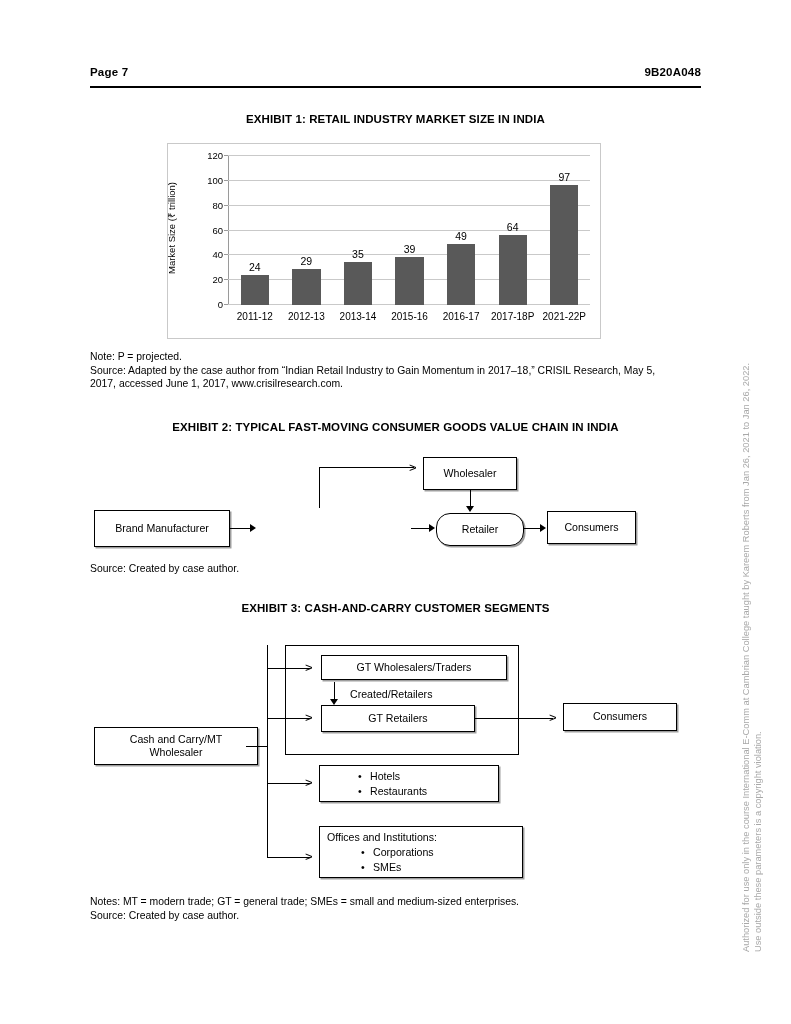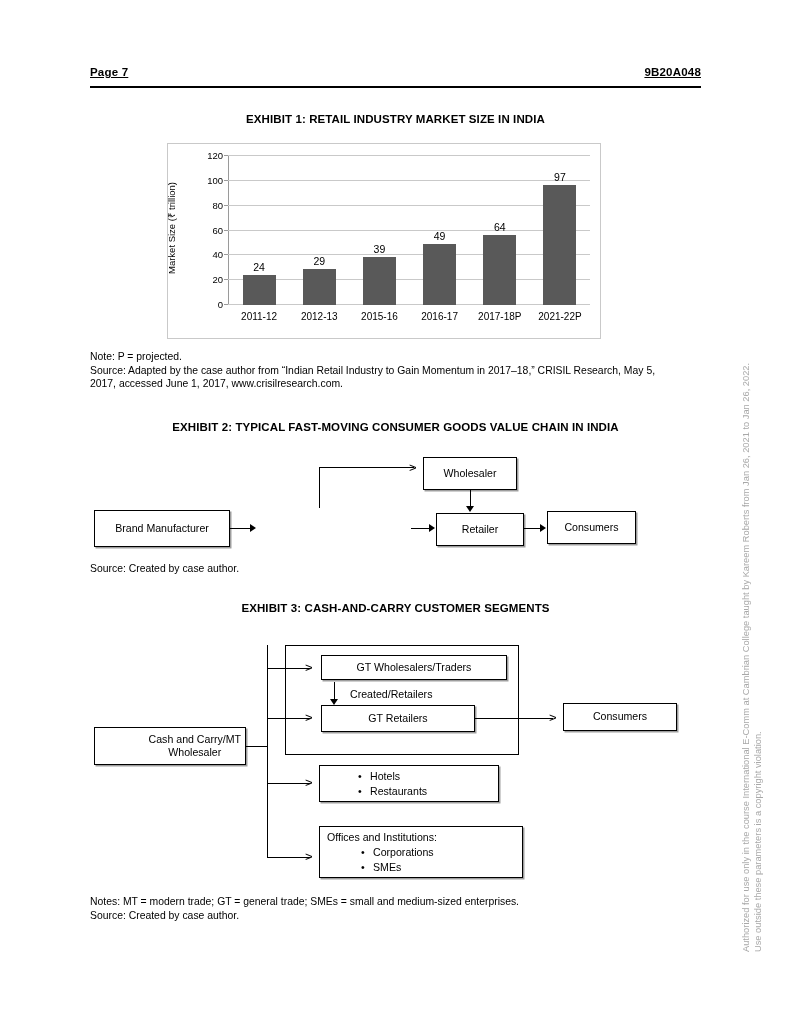--- a/index.html
+++ b/index.html
@@ -24,21 +24,20 @@
     position: absolute;
     left: 90px;
     top: 66px;
     width: 611px;
     display: flex;
     justify-content: space-between;
     align-items: flex-end;
     font-size: 11.5px;
     font-weight: bold;
     letter-spacing: 0.2px;
-    text-decoration: underline;
   }
   .header-rule {
     position: absolute;
     left: 90px;
     top: 86px;
     width: 611px;
     height: 2px;
     background: #000;
   }
 
@@ -298,20 +297,25 @@
             <div class="bar-value" style="bottom: calc(20% + 2px); text-align: center;">24</div>
             <div class="bar-rect" style="height: 20%; background: rgb(89, 89, 89);"></div>
             <div class="xtick-label">2011-12</div>
           </div>
           <div class="bar-slot">
             <div class="bar-value" style="bottom: calc(24.1667% + 2px);">29</div>
             <div class="bar-rect" style="height: 24.1667%; background: rgb(89, 89, 89);"></div>
             <div class="xtick-label">2012-13</div>
           </div>
           <div class="bar-slot">
+            <div class="bar-value" style="bottom: calc(29.1667% + 2px);">35</div>
+            <div class="bar-rect" style="height: 29.1667%; background: rgb(89, 89, 89);"></div>
+            <div class="xtick-label">2013-14</div>
+          </div>
+          <div class="bar-slot">
             <div class="bar-value" style="bottom: calc(32.5% + 2px);">39</div>
             <div class="bar-rect" style="height: 32.5%; background: rgb(89, 89, 89);"></div>
             <div class="xtick-label">2015-16</div>
           </div>
           <div class="bar-slot">
             <div class="bar-value" style="bottom: calc(40.8333% + 2px);">49</div>
             <div class="bar-rect" style="height: 40.8333%; background: rgb(89, 89, 89);"></div>
             <div class="xtick-label">2016-17</div>
           </div>
           <div class="bar-slot">
@@ -334,21 +338,21 @@
     <div>2017, accessed June 1, 2017, www.crisilresearch.com.</div>
   </div>
 
   <div class="exhibit-title" id="ex2-title">EXHIBIT 2: TYPICAL FAST-MOVING CONSUMER GOODS VALUE CHAIN IN INDIA</div>
 
   <div class="dbox" style="left:423px; top:457px; width:94px; height:33px;">Wholesaler</div>
 
   <div class="dbox" style="left:94px; top:510px; width:136px; height:37px;">Brand Manufacturer</div>
 
 
-  <div class="dbox" style="left:436px; top:513px; width:88px; height:33px;">Retailer</div>
+  <div class="dbox" style="left:436px; top:513px; width:88px; height:33px;border-radius:14px;">Retailer</div>
 
   <div class="dbox" style="left:547px; top:511px; width:89px; height:33px;">Consumers</div>
 
   <div class="hline" style="left:230px; top:528px; width:21px;"></div>
   <div class="arrow-r" style="left:250px; top:524px;"></div>
 
   <div class="vline" style="left:319px; top:467px; height:41px;"></div>
   <div class="hline" style="left:319px; top:467px; width:95px;"></div>
   <div class="caret" style="left:409px; top:461px;">&gt;</div>
 
@@ -362,21 +366,21 @@
   <div class="arrow-r" style="left:540px; top:524px;"></div>
 
   <div class="note-block" id="ex2-notes">
     <div>Source: Created by case author.</div>
   </div>
 
   <div class="exhibit-title" id="ex3-title">EXHIBIT 3: CASH-AND-CARRY CUSTOMER SEGMENTS</div>
 
   <div class="group-box" style="left:285px; top:645px; width:234px; height:110px;"></div>
 
-  <div class="dbox" style="left:94px; top:727px; width:152px; height:38px;justify-content:flex-end;">
+  <div class="dbox" style="left:94px; top:727px; width:164px; height:38px;">
     <div>
       <div>Cash and Carry/MT</div>
       <div>Wholesaler</div>
     </div>
   </div>
 
   <div class="dbox" style="left:321px; top:655px; width:186px; height:25px;">GT Wholesalers/Traders</div>
 
   <div class="plain-label" style="left:350px; top:688px;">Created/Retailers</div>
 

